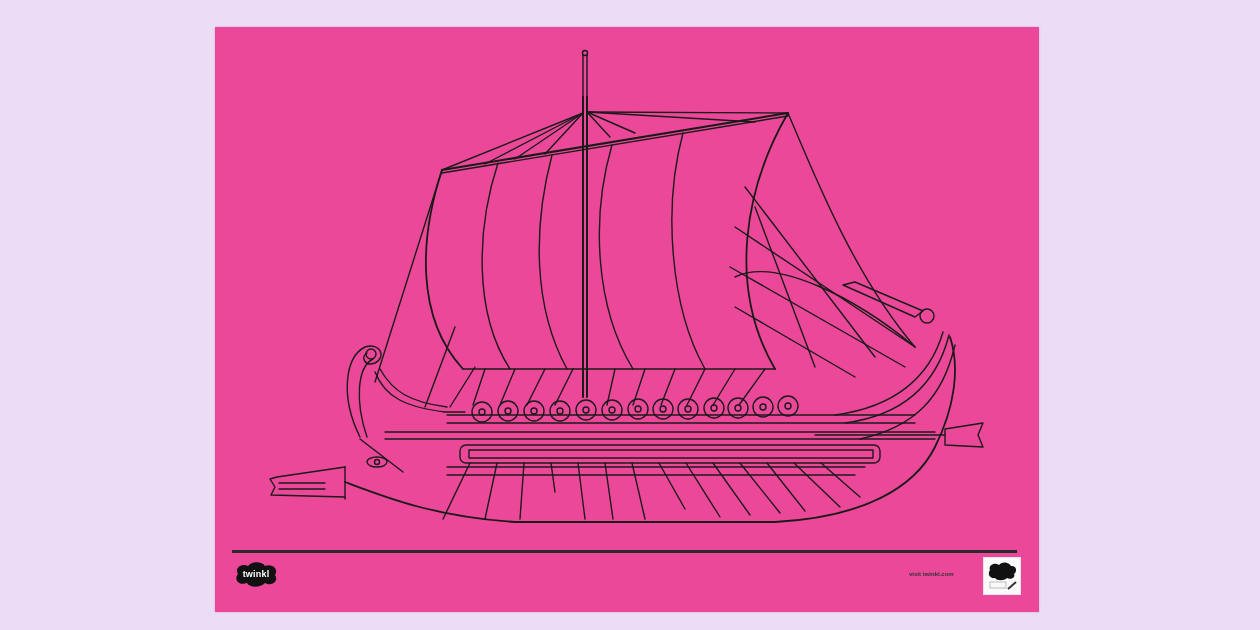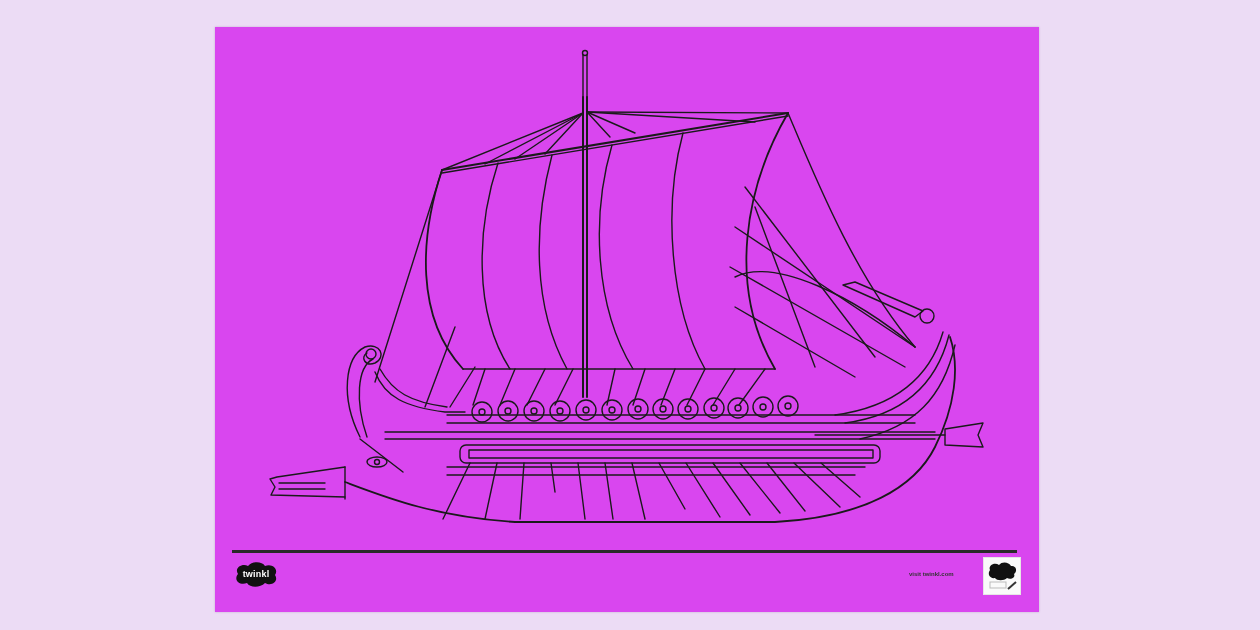--- a/index.html
+++ b/index.html
@@ -5,21 +5,21 @@
     html, body { margin: 0; padding: 0; }
     body {
       width: 1260px; height: 630px; overflow: hidden;
       background: #ecdcf5;
       font-family: "Liberation Sans", sans-serif;
       position: relative;
     }
     .page {
       position: absolute; left: 215px; top: 27px;
       width: 824px; height: 585px;
-      background: #d946ef;
+      background: #ec4899;
       box-shadow: 0 0 2px rgba(120,90,140,0.35);
     }
     .illustration {
       position: absolute; left: 0; top: 0; width: 824px; height: 520px;
     }
     .footer-rule {
       position: absolute; left: 17px; top: 523px; width: 785px; height: 3px;
       background: #2a2a2a;
     }
     .logo-left {

